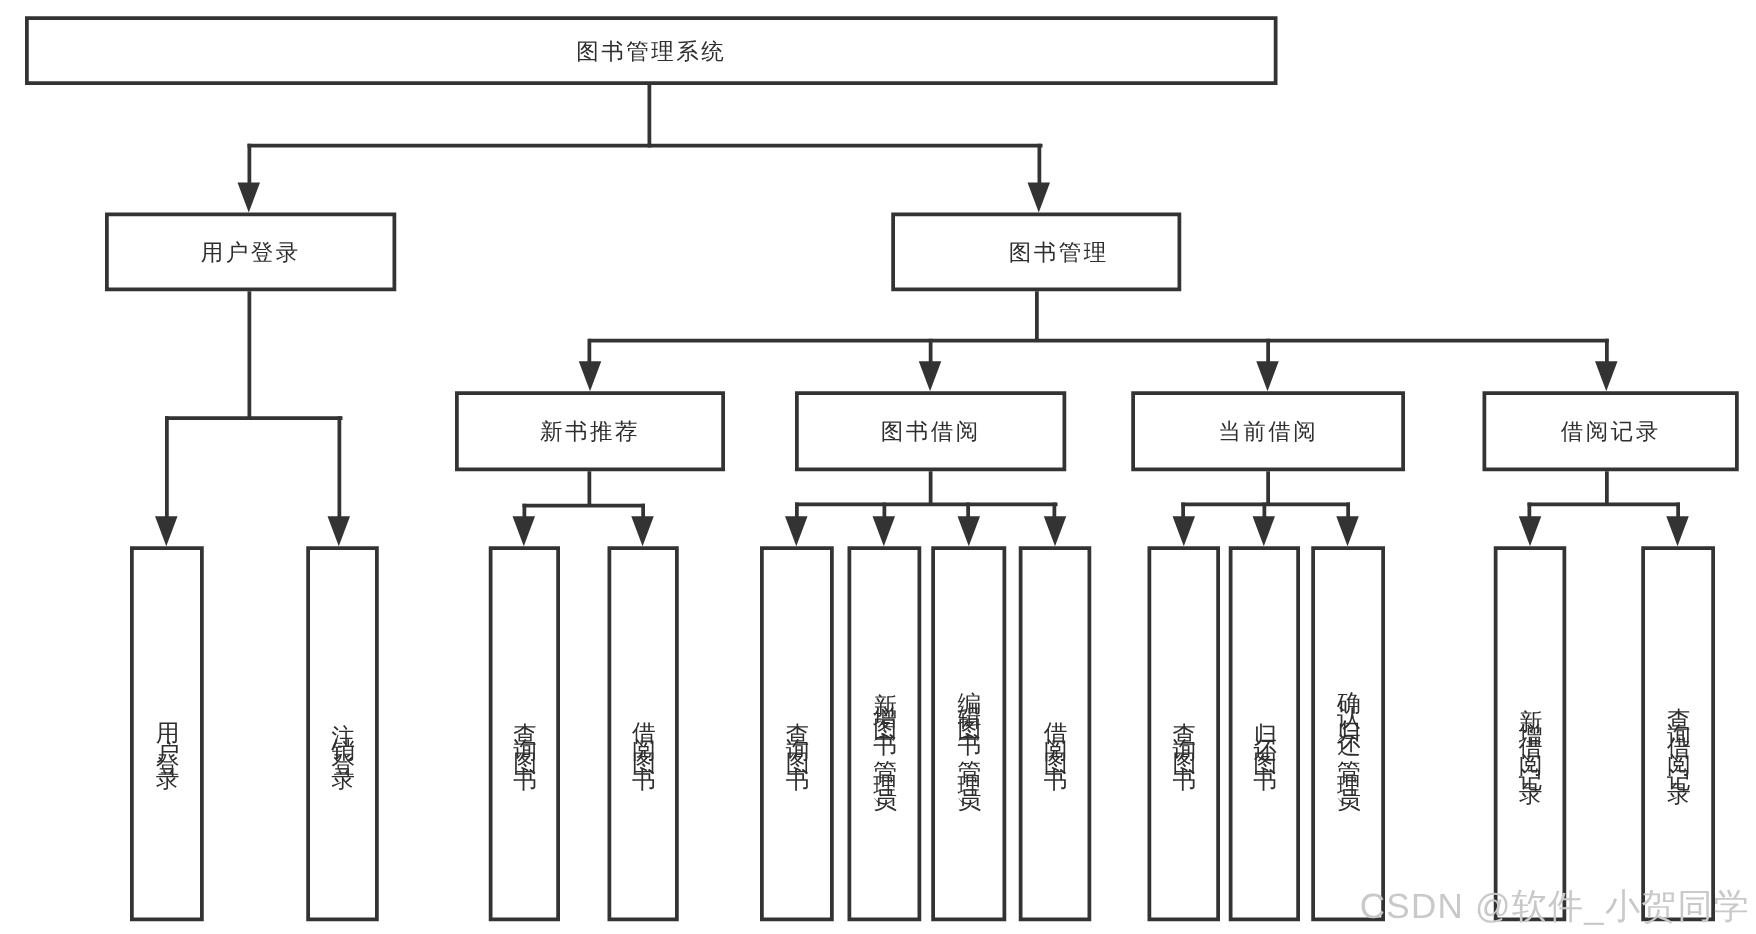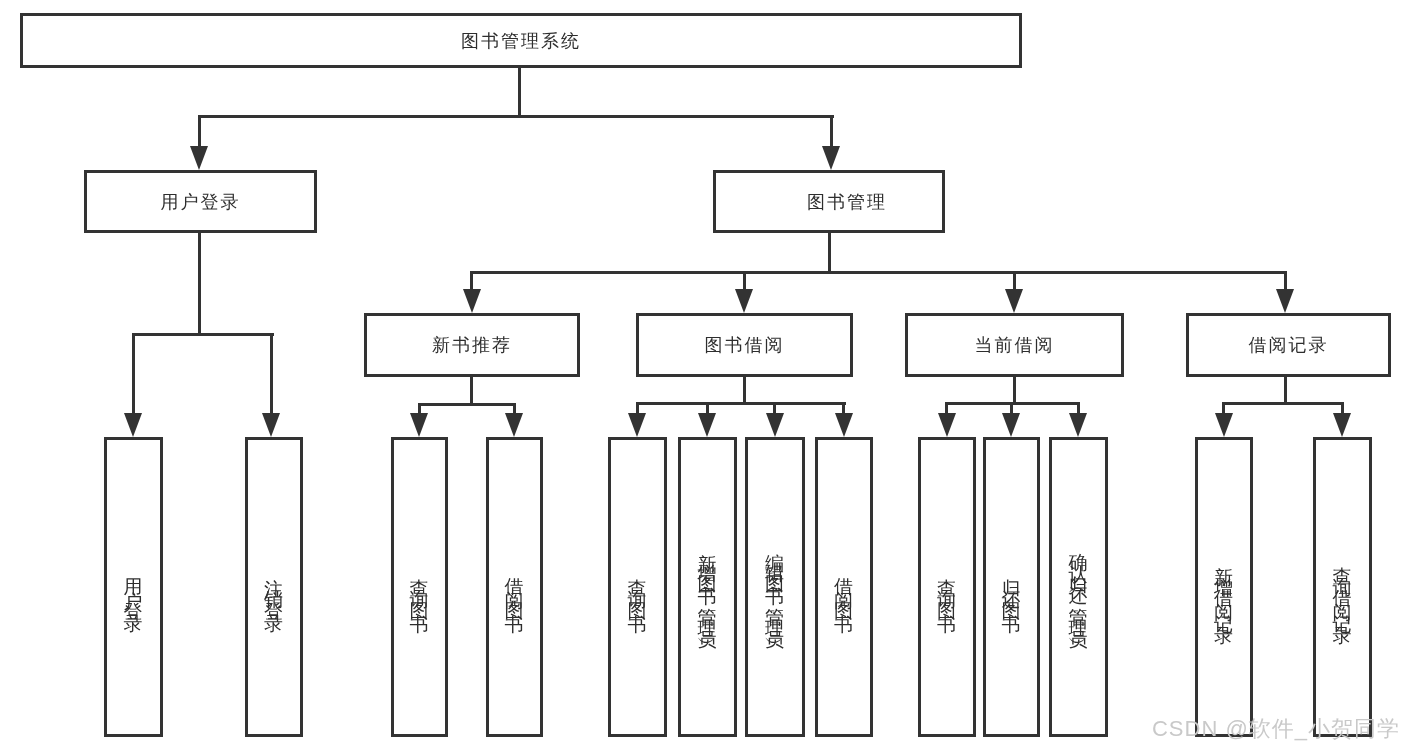--- a/index.html
+++ b/index.html
@@ -17,21 +17,21 @@
     font-size:19px; letter-spacing:12px; line-height:1;
   }
   .vbox.tight { letter-spacing:11px; }
   .line { position:absolute; background:#333333; }
   .arrow {
     position:absolute; width:0; height:0;
     border-left:9px solid transparent; border-right:9px solid transparent;
     border-top:24px solid #333333;
   }
   .watermark {
-    position:absolute; right:5px; bottom:3px; font-size:22px;
+    position:absolute; right:5px; bottom:3px; font-size:28px;
     color:#c9c9c9; letter-spacing:1px;
   }
 </style>
 </head>
 <body>
 
 <div class="canvas">
 
   <div class="box" style="left:20px; top:13px; width:1002px; height:55px;text-align:right;">图书管理系统</div>
 

